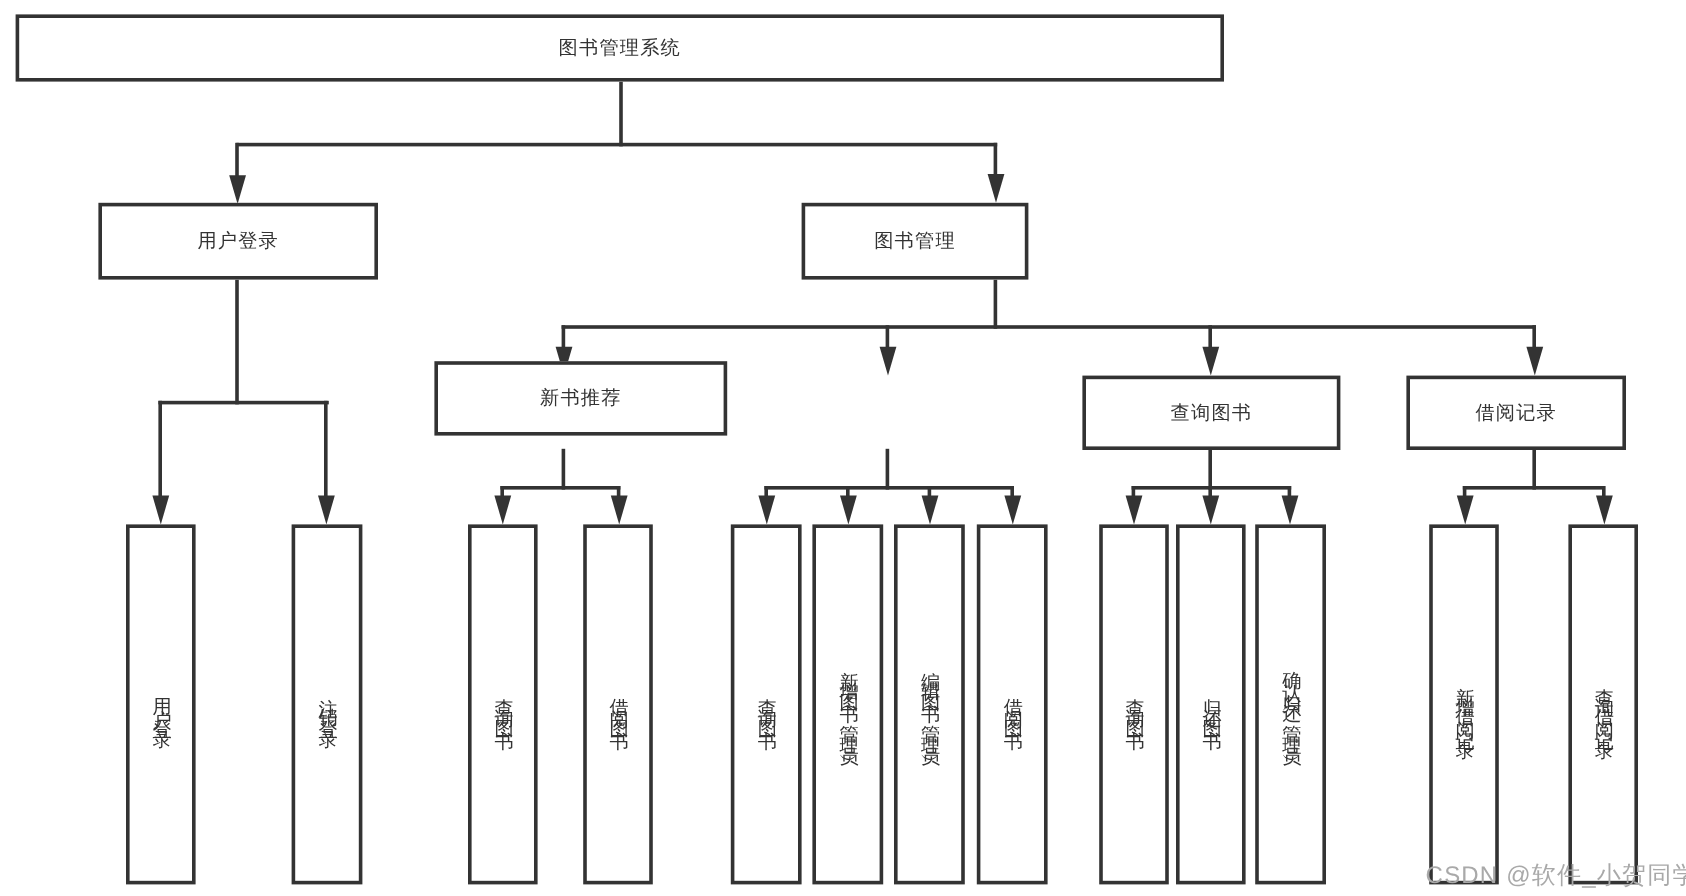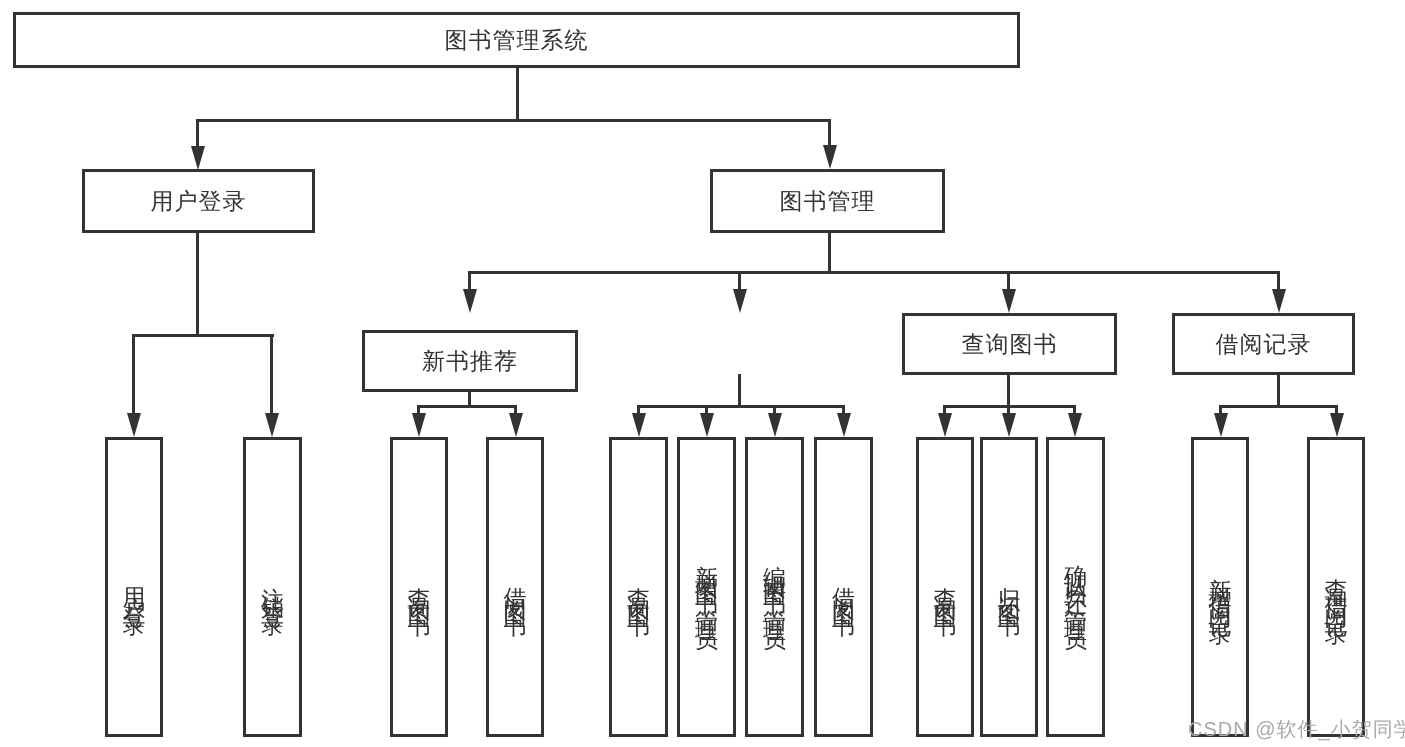--- a/index.html
+++ b/index.html
@@ -20,21 +20,21 @@
     overflow: hidden;
   }
   .node {
     position: absolute;
     background: var(--box-bg);
     border: 3px solid var(--line);
     box-sizing: border-box;
     display: flex;
     align-items: center;
     justify-content: center;
-    font-size: 23px;
+    font-size: 16px;
     letter-spacing: 1px;
     color: var(--text);
     z-index: 2;
   }
   .leaf {
     writing-mode: vertical-rl;
     text-orientation: mixed;
     letter-spacing: 9px;
     line-height: 1;
   }
@@ -62,23 +62,23 @@
 </style>
 </head>
 <body>
 
 <div class="canvas">
 
   <div class="node" style="left:13px; top:12px; width:1007px; height:56px;">图书管理系统</div>
 
   <div class="node" style="left:82px; top:169px; width:233px; height:64px;">用户登录</div>
 
-  <div class="node" style="left:710px; top:169px; width:235px; height:64px;">图书管理</div>
+  <div class="node" style="left:668px; top:169px; width:189px; height:64px;">图书管理</div>
 
-  <div class="node" style="left:362px; top:330px; width:216px; height:62px;text-align:center;">新书推荐</div>
+  <div class="node" style="left:362px; top:301px; width:244px; height:62px;text-align:center;">新书推荐</div>
 
 
   <div class="node" style="left:902px; top:313px; width:215px; height:62px;">查询图书</div>
 
   <div class="node" style="left:1172px; top:313px; width:183px; height:62px;">借阅记录</div>
 
   <div class="node leaf" style="left:105px; top:437px; width:58px; height:300px;">用户登录</div>
   <div class="node leaf" style="left:243px; top:437px; width:59px; height:300px;">注销登录</div>
 
   <div class="node leaf" style="left:390px; top:437px; width:58px; height:300px;">查询图书</div>

